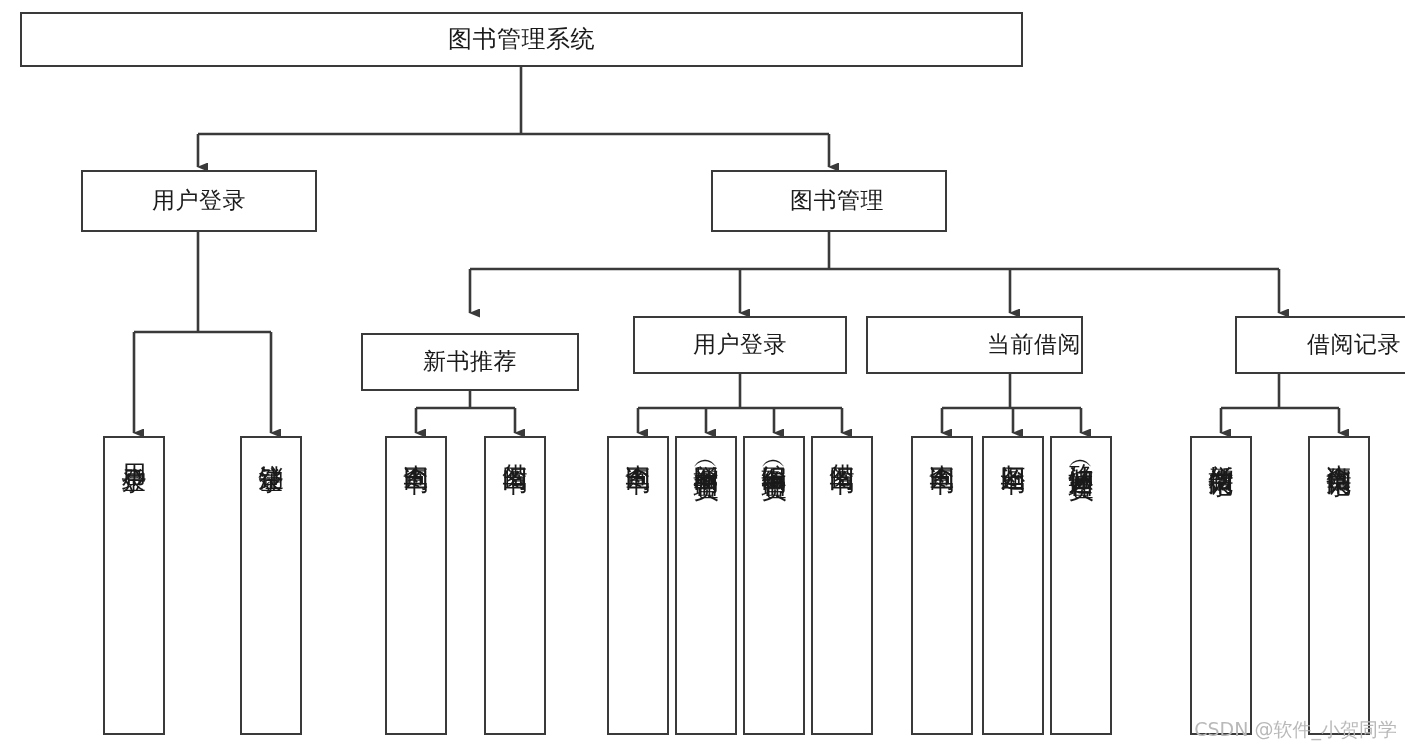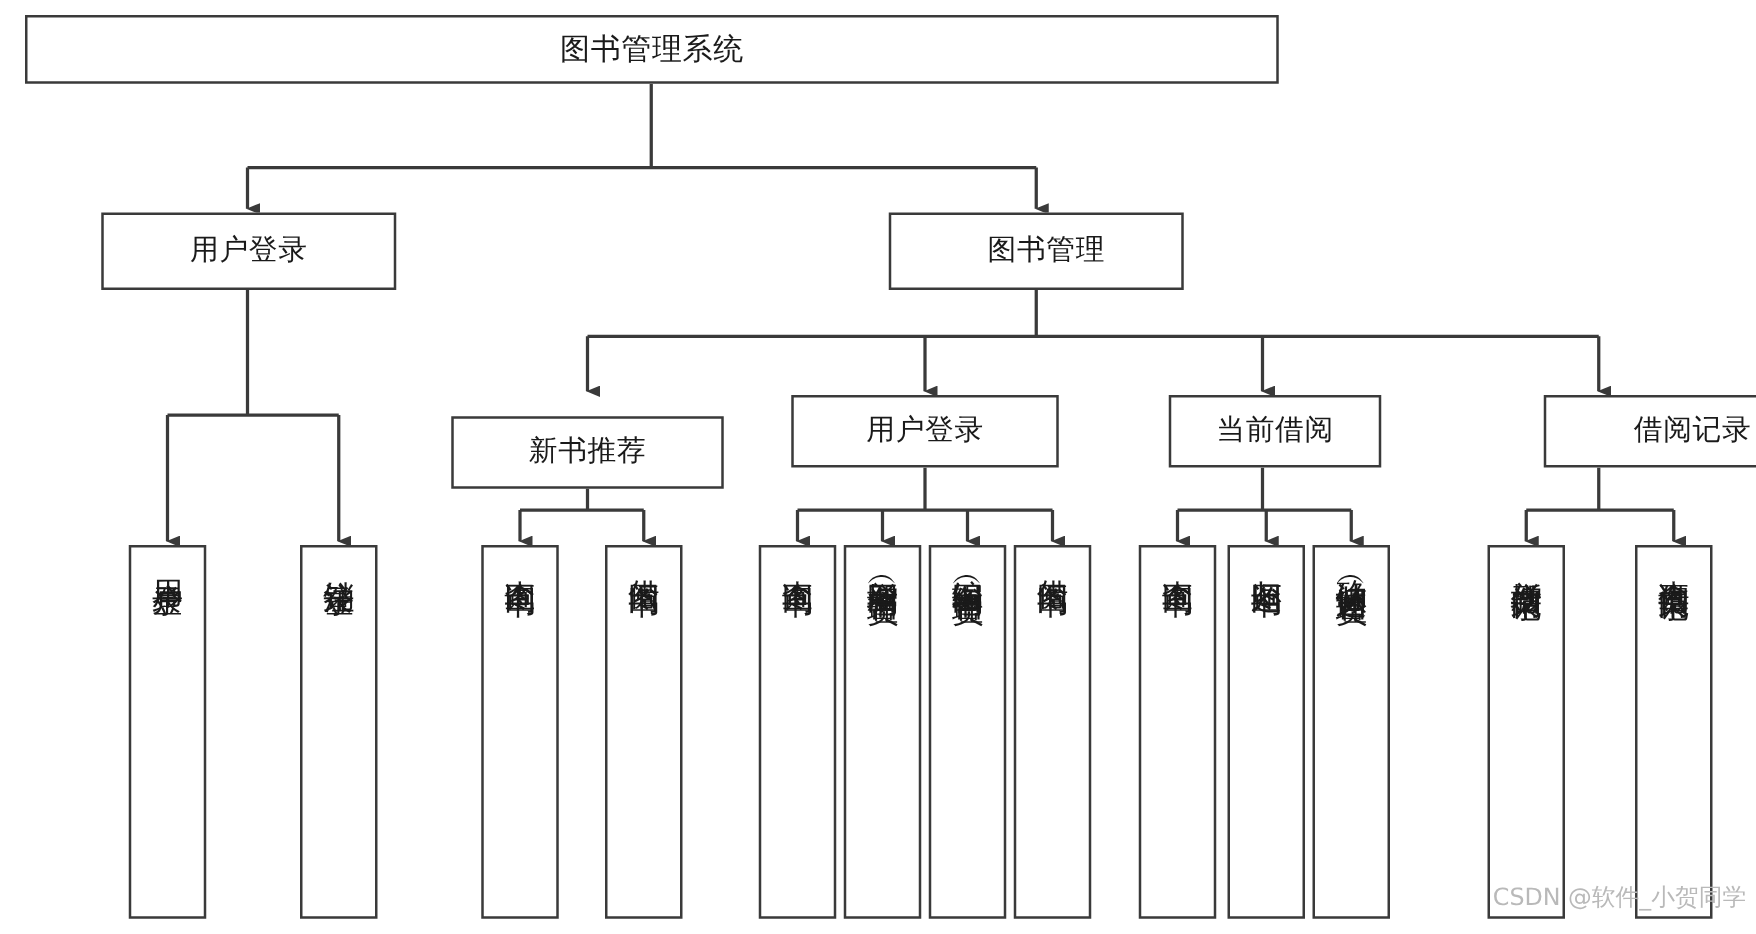--- a/index.html
+++ b/index.html
@@ -56,21 +56,21 @@
   .node.leaf .node-label {
     writing-mode: vertical-rl;
     text-orientation: upright;
     font-size: 25px;
     letter-spacing: 2px;
     line-height: 1;
   }
   #watermark {
     position: absolute;
     right: 8px;
-    bottom: 16px;
+    bottom: 4px;
     font-size: 19px;
     color: #b9b9b9;
     z-index: 9;
     white-space: nowrap;
     font-family: "DejaVu Sans", "Liberation Sans", sans-serif;
   }
 </style>
 </head>
 <body>
 
@@ -128,21 +128,21 @@
       </div>
       <div class="node horiz" style="left: 711px; top: 170px; width: 236px; height: 62px; padding-left: 16px;">
         <span class="node-label">图书管理</span>
       </div>
       <div class="node horiz" style="left: 361px; top: 316px; width: 218px; height: 58px; margin-top: 17px;">
         <span class="node-label">新书推荐</span>
       </div>
       <div class="node horiz" style="left: 633px; top: 316px; width: 214px; height: 58px;">
         <span class="node-label">用户登录</span>
       </div>
-      <div class="node horiz" style="left: 935px; top: 316px; width: 170px; height: 58px;">
+      <div class="node horiz" style="left: 866px; top: 316px; width: 217px; height: 58px; justify-content: flex-end;">
         <span class="node-label">当前借阅</span>
       </div>
       <div class="node horiz" style="left: 1235px; top: 316px; width: 238px; height: 58px;">
         <span class="node-label">借阅记录</span>
       </div>
       <div class="node leaf" style="left: 103px; top: 436px; width: 62px; height: 299px;">
         <span class="node-label">用户登录</span>
       </div>
       <div class="node leaf" style="left: 240px; top: 436px; width: 62px; height: 299px;">
         <span class="node-label">注销登录</span>

